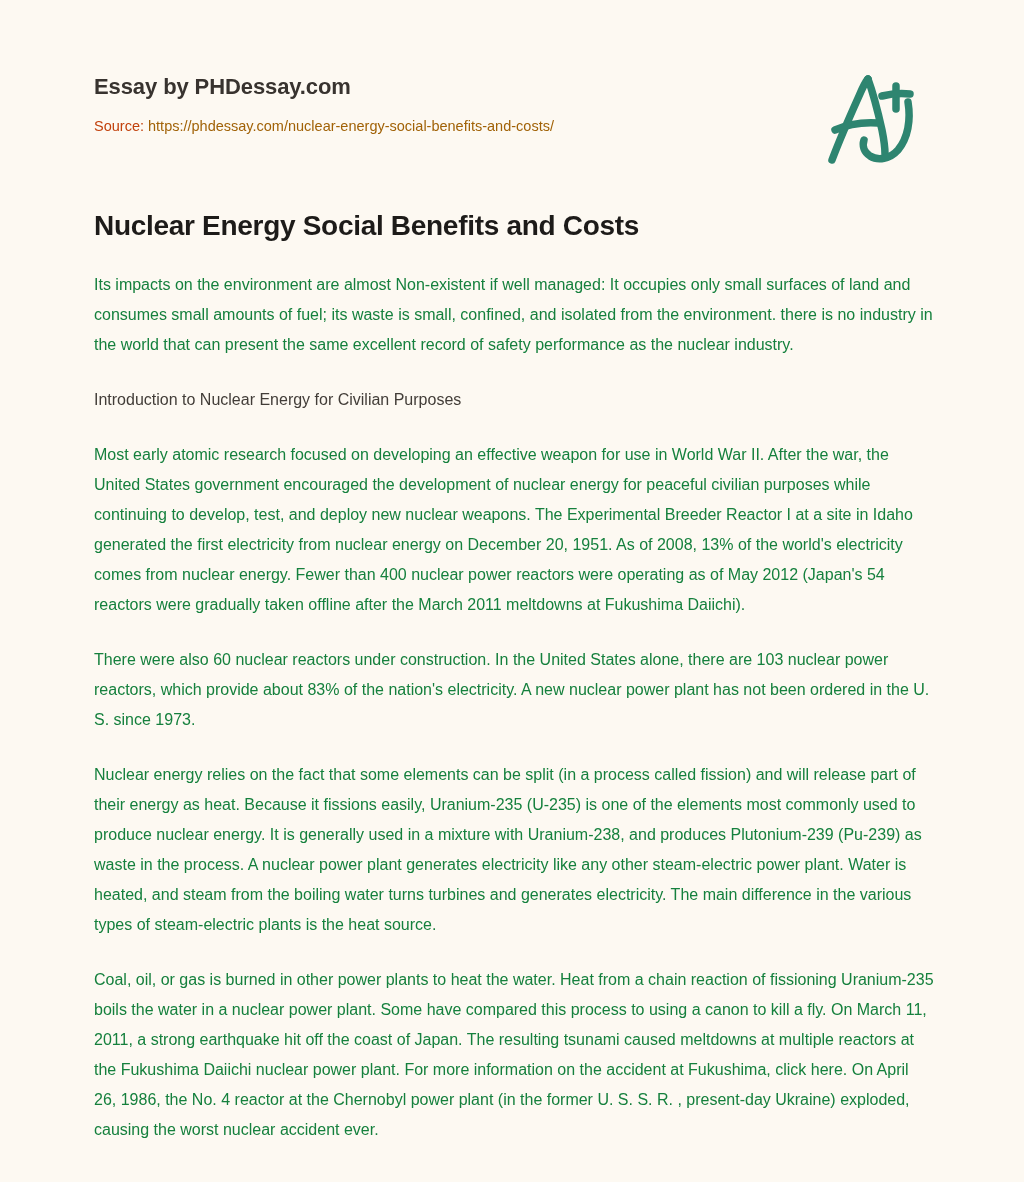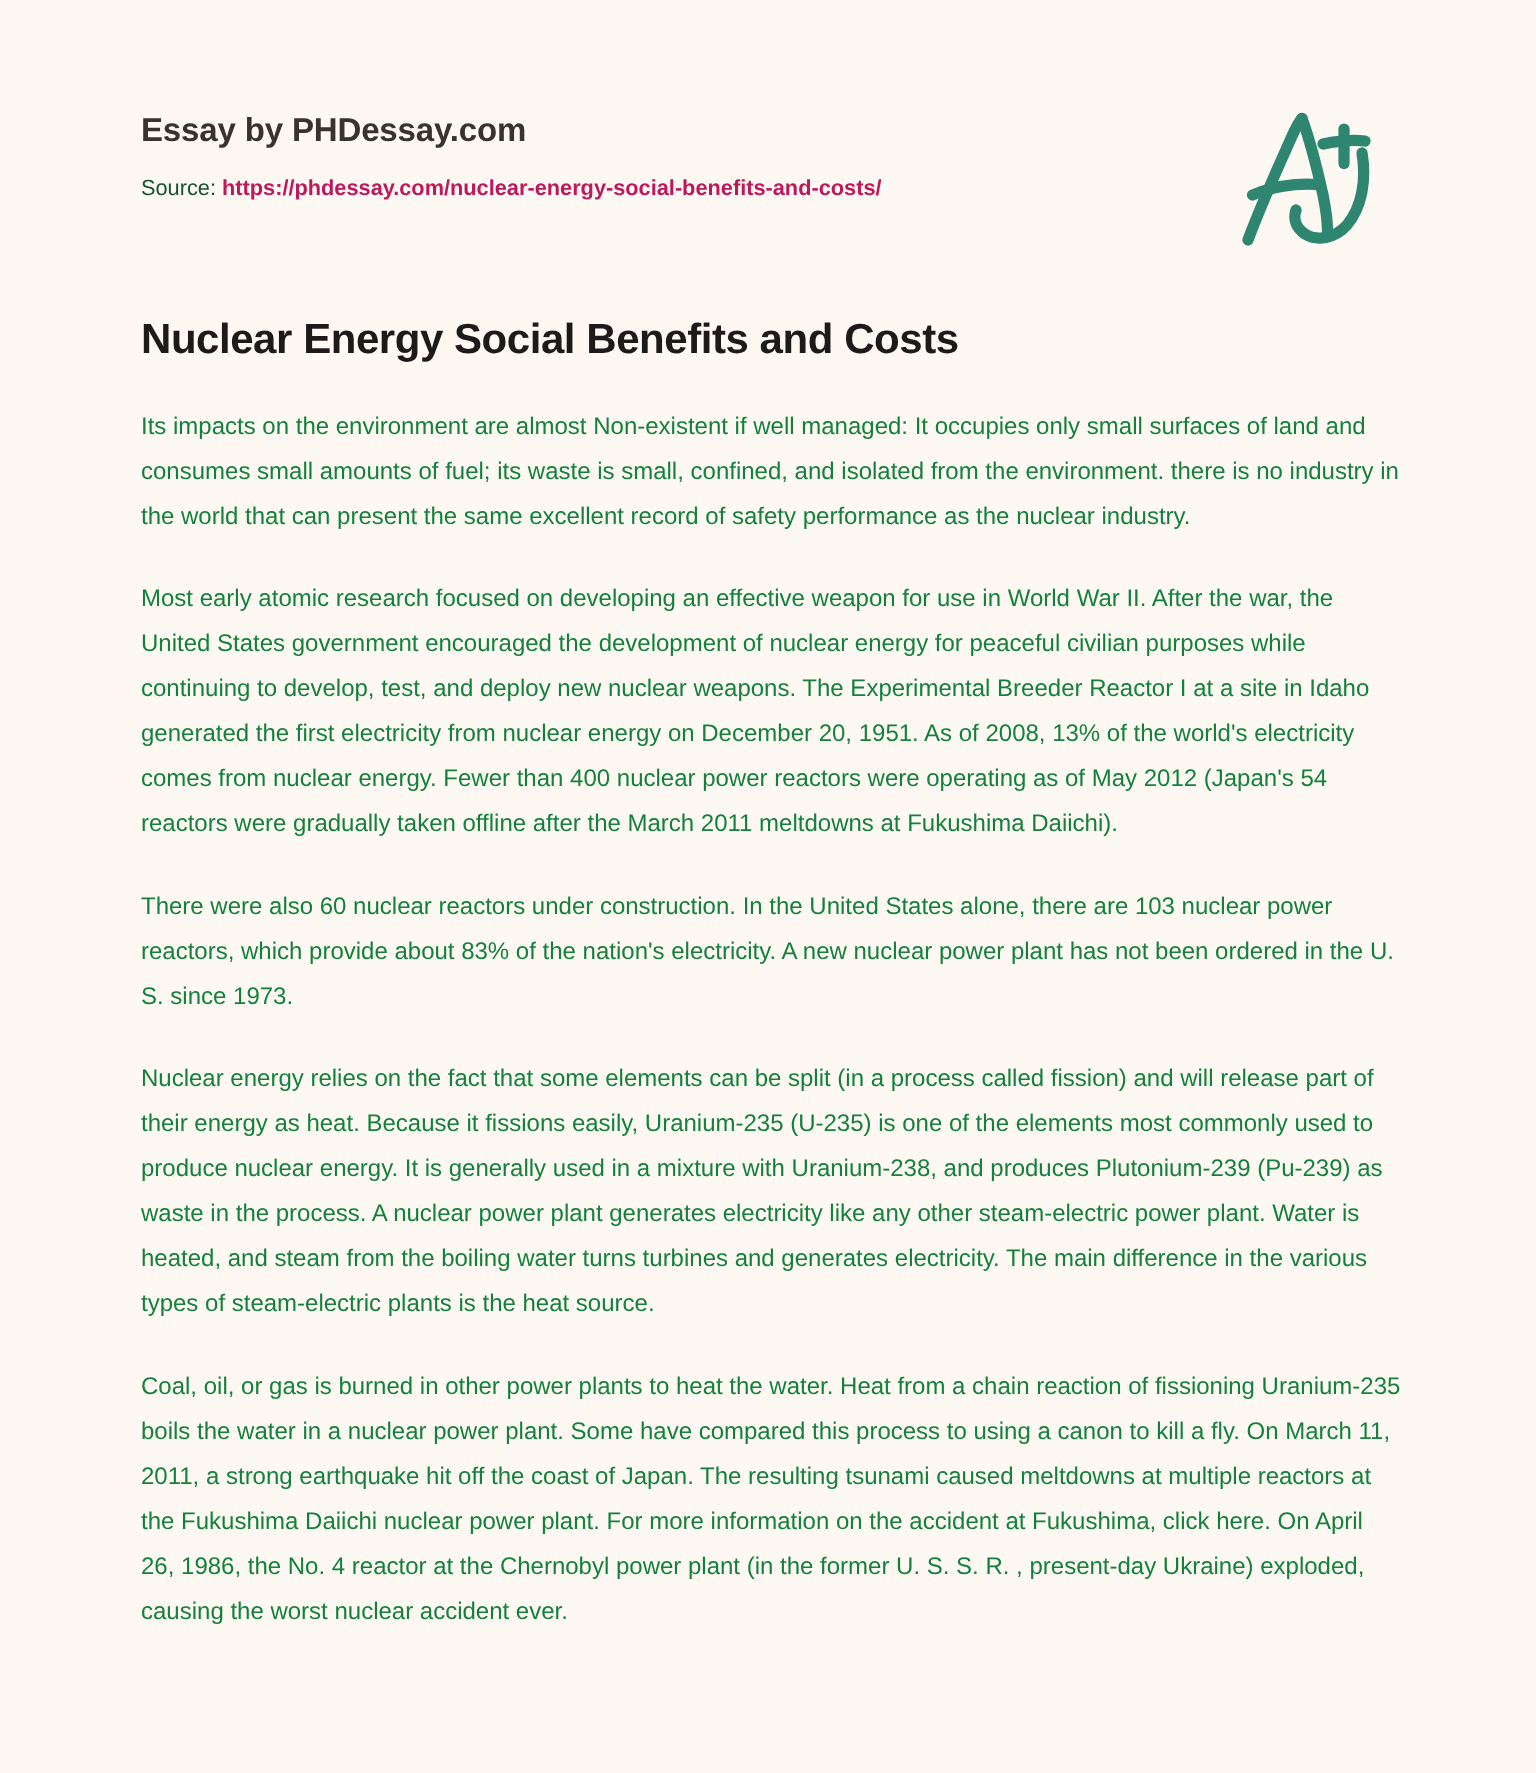--- a/index.html
+++ b/index.html
@@ -50,27 +50,26 @@
 
   .source-line {
     margin-top: 14px;
     font-size: 14.5px;
     line-height: 20px;
     color: #8c8781;
     white-space: nowrap;
   }
 
   .source-label {
-    color: #14532d;
+    color: #c2410c;
   }
 
   .source-url {
-    color: #be185d;
+    color: #a16207;
     text-decoration: none;
-    font-weight: bold;
   }
 
   
   .logo {
     position: absolute;
     left: 812px;
     top: 68px;
     width: 116px;
     height: 100px;
   }
@@ -143,20 +142,21 @@
         <path d="M96 34 C99 52, 96 70, 86 82 C78 91, 66 93, 58 88 C52 84, 50 78, 52 72"></path>
       </svg>
     </div>
 
   </div>
 
   <div class="article">
     <h1 class="article-title">Nuclear Energy Social Benefits and Costs</h1>
 
     <p class="para">Its impacts on the environment are almost Non-existent if well managed: It occupies only small surfaces of land and consumes small amounts of fuel; its waste is small, confined, and isolated from the environment. there is no industry in the world that can present the same excellent record of safety performance as the nuclear industry.</p>
+    <p class="subhead">Introduction to Nuclear Energy for Civilian Purposes</p>
     <p class="para">Most early atomic research focused on developing an effective weapon for use in World War II. After the war, the United States government encouraged the development of nuclear energy for peaceful civilian purposes while continuing to develop, test, and deploy new nuclear weapons. The Experimental Breeder Reactor I at a site in Idaho generated the first electricity from nuclear energy on December 20, 1951. As of 2008, 13% of the world's electricity comes from nuclear energy. Fewer than 400 nuclear power reactors were operating as of May 2012 (Japan's 54 reactors were gradually taken offline after the March 2011 meltdowns at Fukushima Daiichi).</p>
     <p class="para">There were also 60 nuclear reactors under construction. In the United States alone, there are 103 nuclear power reactors, which provide about 83% of the nation's electricity. A new nuclear power plant has not been ordered in the U. S. since 1973.</p>
     <p class="para">Nuclear energy relies on the fact that some elements can be split (in a process called fission) and will release part of their energy as heat. Because it fissions easily, Uranium-235 (U-235) is one of the elements most commonly used to produce nuclear energy. It is generally used in a mixture with Uranium-238, and produces Plutonium-239 (Pu-239) as waste in the process. A nuclear power plant generates electricity like any other steam-electric power plant. Water is heated, and steam from the boiling water turns turbines and generates electricity. The main difference in the various types of steam-electric plants is the heat source.</p>
     <p class="para">Coal, oil, or gas is burned in other power plants to heat the water. Heat from a chain reaction of fissioning Uranium-235 boils the water in a nuclear power plant. Some have compared this process to using a canon to kill a fly. On March 11, 2011, a strong earthquake hit off the coast of Japan. The resulting tsunami caused meltdowns at multiple reactors at the Fukushima Daiichi nuclear power plant. For more information on the accident at Fukushima, click here. On April 26, 1986, the No. 4 reactor at the Chernobyl power plant (in the former U. S. S. R. , present-day Ukraine) exploded, causing the worst nuclear accident ever.</p>
 
   </div>
 
 </div>
 
 </body></html>

